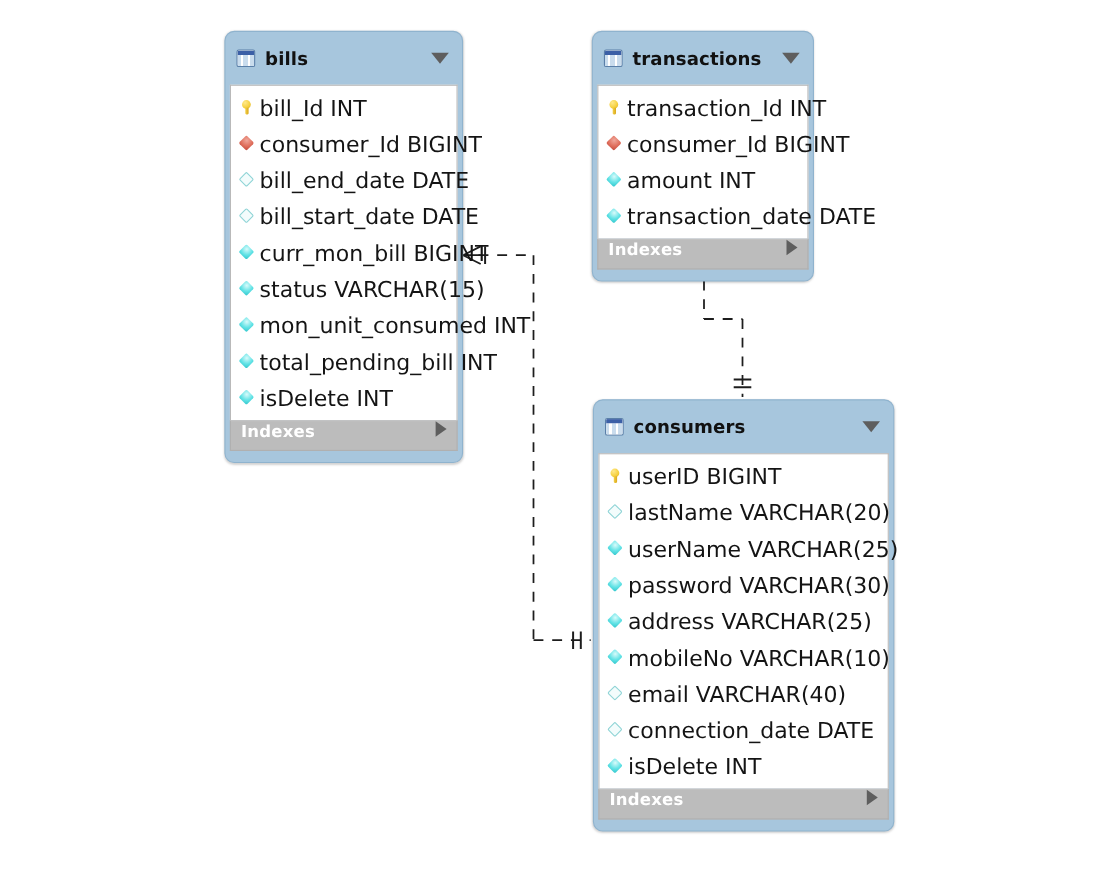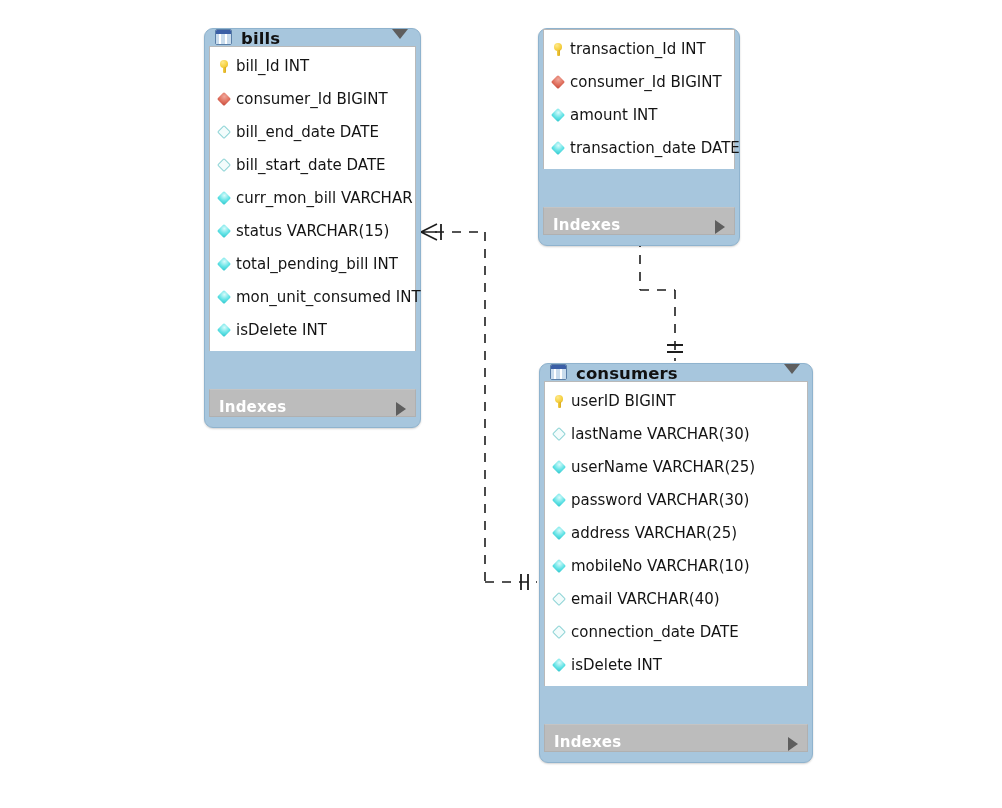--- a/index.html
+++ b/index.html
@@ -36,22 +36,23 @@
     position: absolute;
     background: #a7c6dd;
     border: 1px solid #8fb3ce;
     border-radius: 9px;
     box-sizing: border-box;
     padding: 0 4px 10px 4px;
     box-shadow: 0 1px 2px rgba(0,0,0,0.18);
   }
 
   .card-header {
-    height: 17px;
+    height: 48px;
     display: flex;
+    align-items: center;
     padding: 0 8px 0 6px;
     box-sizing: border-box;
   }
 
   .table-icon {
     width: 17px;
     height: 16px;
     flex: 0 0 auto;
     margin-right: 9px;
     position: relative;
@@ -109,21 +110,21 @@
   .field-row {
     display: flex;
     align-items: center;
     height: 33px;
     padding: 0 6px 0 7px;
     box-sizing: border-box;
     white-space: nowrap;
   }
 
   .field-label {
-    font-size: 15px;
+    font-size: 20px;
     color: #141414;
     line-height: 1;
   }
 
   
   .col-icon {
     width: 14px;
     height: 15px;
     flex: 0 0 auto;
     margin-right: 5px;
@@ -182,24 +183,23 @@
     transform: rotate(45deg);
     border-radius: 1.5px;
   }
 
   .indexes-bar {
     background: #bcbcbc;
     border: 1px solid #b0b0b0;
     border-top: 1px solid #c4c4c4;
     height: 28px;
     display: flex;
-    align-items: flex-end;
+    align-items: flex-start;
     padding: 0 9px 0 9px;
     box-sizing: border-box;
-    margin-top: 38px;
   }
   .indexes-label {
     font-size: 15px;
     font-weight: bold;
     color: #ffffff;
     letter-spacing: 0.2px;
   }
   .indexes-caret {
     margin-left: auto;
     width: 0; height: 0;
@@ -269,46 +269,51 @@
       <div class="field-row">
         <span class="col-icon icon-col-null"></span>
         <span class="field-label">bill_end_date DATE</span>
       </div>
       <div class="field-row">
         <span class="col-icon icon-col-null"></span>
         <span class="field-label">bill_start_date DATE</span>
       </div>
       <div class="field-row">
         <span class="col-icon icon-col"></span>
-        <span class="field-label">curr_mon_bill VARCHAR</span>
+        <span class="field-label">curr_mon_bill BIGINT</span>
       </div>
       <div class="field-row">
         <span class="col-icon icon-col"></span>
         <span class="field-label">status VARCHAR(15)</span>
       </div>
       <div class="field-row">
         <span class="col-icon icon-col"></span>
+        <span class="field-label">mon_unit_consumed INT</span>
+      </div>
+      <div class="field-row">
+        <span class="col-icon icon-col"></span>
         <span class="field-label">total_pending_bill INT</span>
-      </div>
-      <div class="field-row">
-        <span class="col-icon icon-col"></span>
-        <span class="field-label">mon_unit_consumed INT</span>
       </div>
       <div class="field-row">
         <span class="col-icon icon-col"></span>
         <span class="field-label">isDelete INT</span>
       </div>
     </div>
     <div class="indexes-bar">
       <span class="indexes-label">Indexes</span>
       <span class="indexes-caret"></span>
     </div>
   </div>
 
   <div class="table-card" id="card-transactions">
+    <div class="card-header">
+      <span class="table-icon"></span>
+      <span class="card-title">transactions</span>
+      <span class="header-caret"></span>
+    </div>
     <div class="fields">
       <div class="field-row">
         <span class="col-icon icon-pk"></span>
         <span class="field-label">transaction_Id INT</span>
       </div>
       <div class="field-row">
         <span class="col-icon icon-fk"></span>
         <span class="field-label">consumer_Id BIGINT</span>
       </div>
       <div class="field-row">
@@ -332,21 +337,21 @@
       <span class="card-title">consumers</span>
       <span class="header-caret"></span>
     </div>
     <div class="fields">
       <div class="field-row">
         <span class="col-icon icon-pk"></span>
         <span class="field-label">userID BIGINT</span>
       </div>
       <div class="field-row">
         <span class="col-icon icon-col-null"></span>
-        <span class="field-label">lastName VARCHAR(30)</span>
+        <span class="field-label">lastName VARCHAR(20)</span>
       </div>
       <div class="field-row">
         <span class="col-icon icon-col"></span>
         <span class="field-label">userName VARCHAR(25)</span>
       </div>
       <div class="field-row">
         <span class="col-icon icon-col"></span>
         <span class="field-label">password VARCHAR(30)</span>
       </div>
       <div class="field-row">

